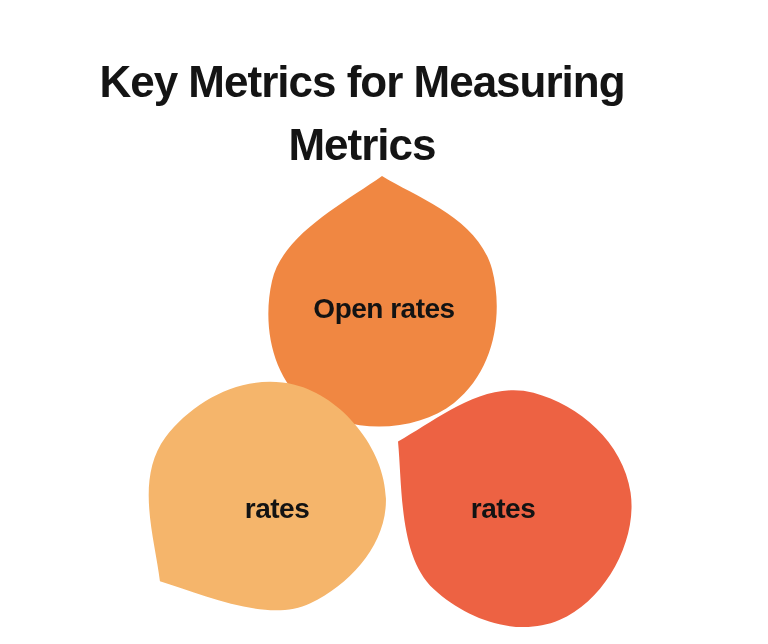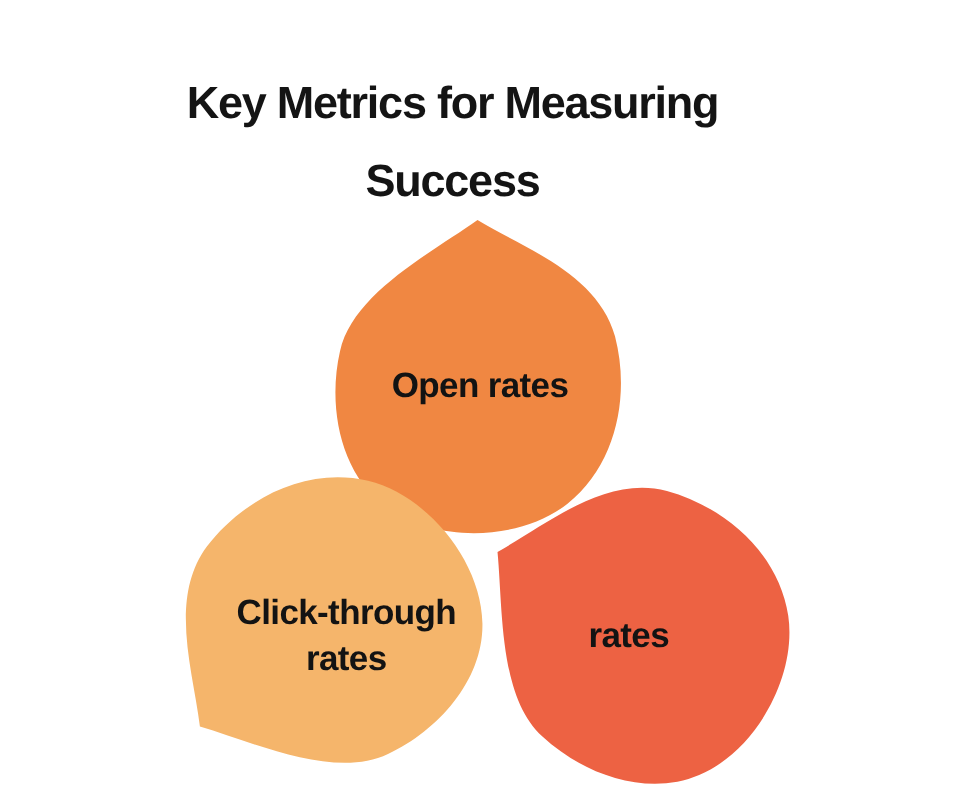--- a/index.html
+++ b/index.html
@@ -15,21 +15,21 @@
     overflow: hidden;
     font-family: "Liberation Sans", sans-serif;
   }
   .title {
     position: absolute;
     top: 50px;
     left: 362px;
     transform: translateX(-50%);
     margin: 0;
     text-align: center;
-    font-size: 36px;
+    font-size: 44px;
     line-height: 63px;
     font-weight: 700;
     letter-spacing: -1px;
     color: #141414;
     white-space: nowrap;
   }
   .title-line { display: block; }
   .blobs {
     position: absolute;
     top: 0;
@@ -55,21 +55,21 @@
   .label-click      { left: 277px; top: 508px; }
   .label-conversion { left: 503px; top: 508px; }
 </style>
 </head>
 <body>
 
 <div class="canvas">
 
   <h1 class="title">
     <span class="title-line">Key Metrics for Measuring</span>
-    <span class="title-line">Success</span>
+    <span class="title-line">Metrics</span>
   </h1>
 
   <svg class="blobs" viewBox="0 0 768 644" xmlns="http://www.w3.org/2000/svg">
     <defs>
       <path id="teardrop" d="M 0 -127
                C 38 -104 96 -84 110 -34
                C 122 12 112 68 72 100
                C 34 130 -34 132 -74 102
                C -110 75 -120 22 -110 -22
                C -100 -68 -38 -100 0 -127 Z"></path>
@@ -77,21 +77,20 @@
     <use href="#teardrop" transform="translate(382,303)" fill="#F08742"></use>
     <use href="#teardrop" transform="translate(260,503) rotate(232)" fill="#F5B56B"></use>
     <use href="#teardrop" transform="translate(508,505) rotate(-60)" fill="#ED6243"></use>
   </svg>
 
   <div class="blob-label label-open">
     <span class="line">Open rates</span>
   </div>
 
   <div class="blob-label label-click">
-    <span class="line">Click-through</span>
     <span class="line">rates</span>
   </div>
 
   <div class="blob-label label-conversion">
     <span class="line">rates</span>
   </div>
 
 </div>
 
 </body></html>

